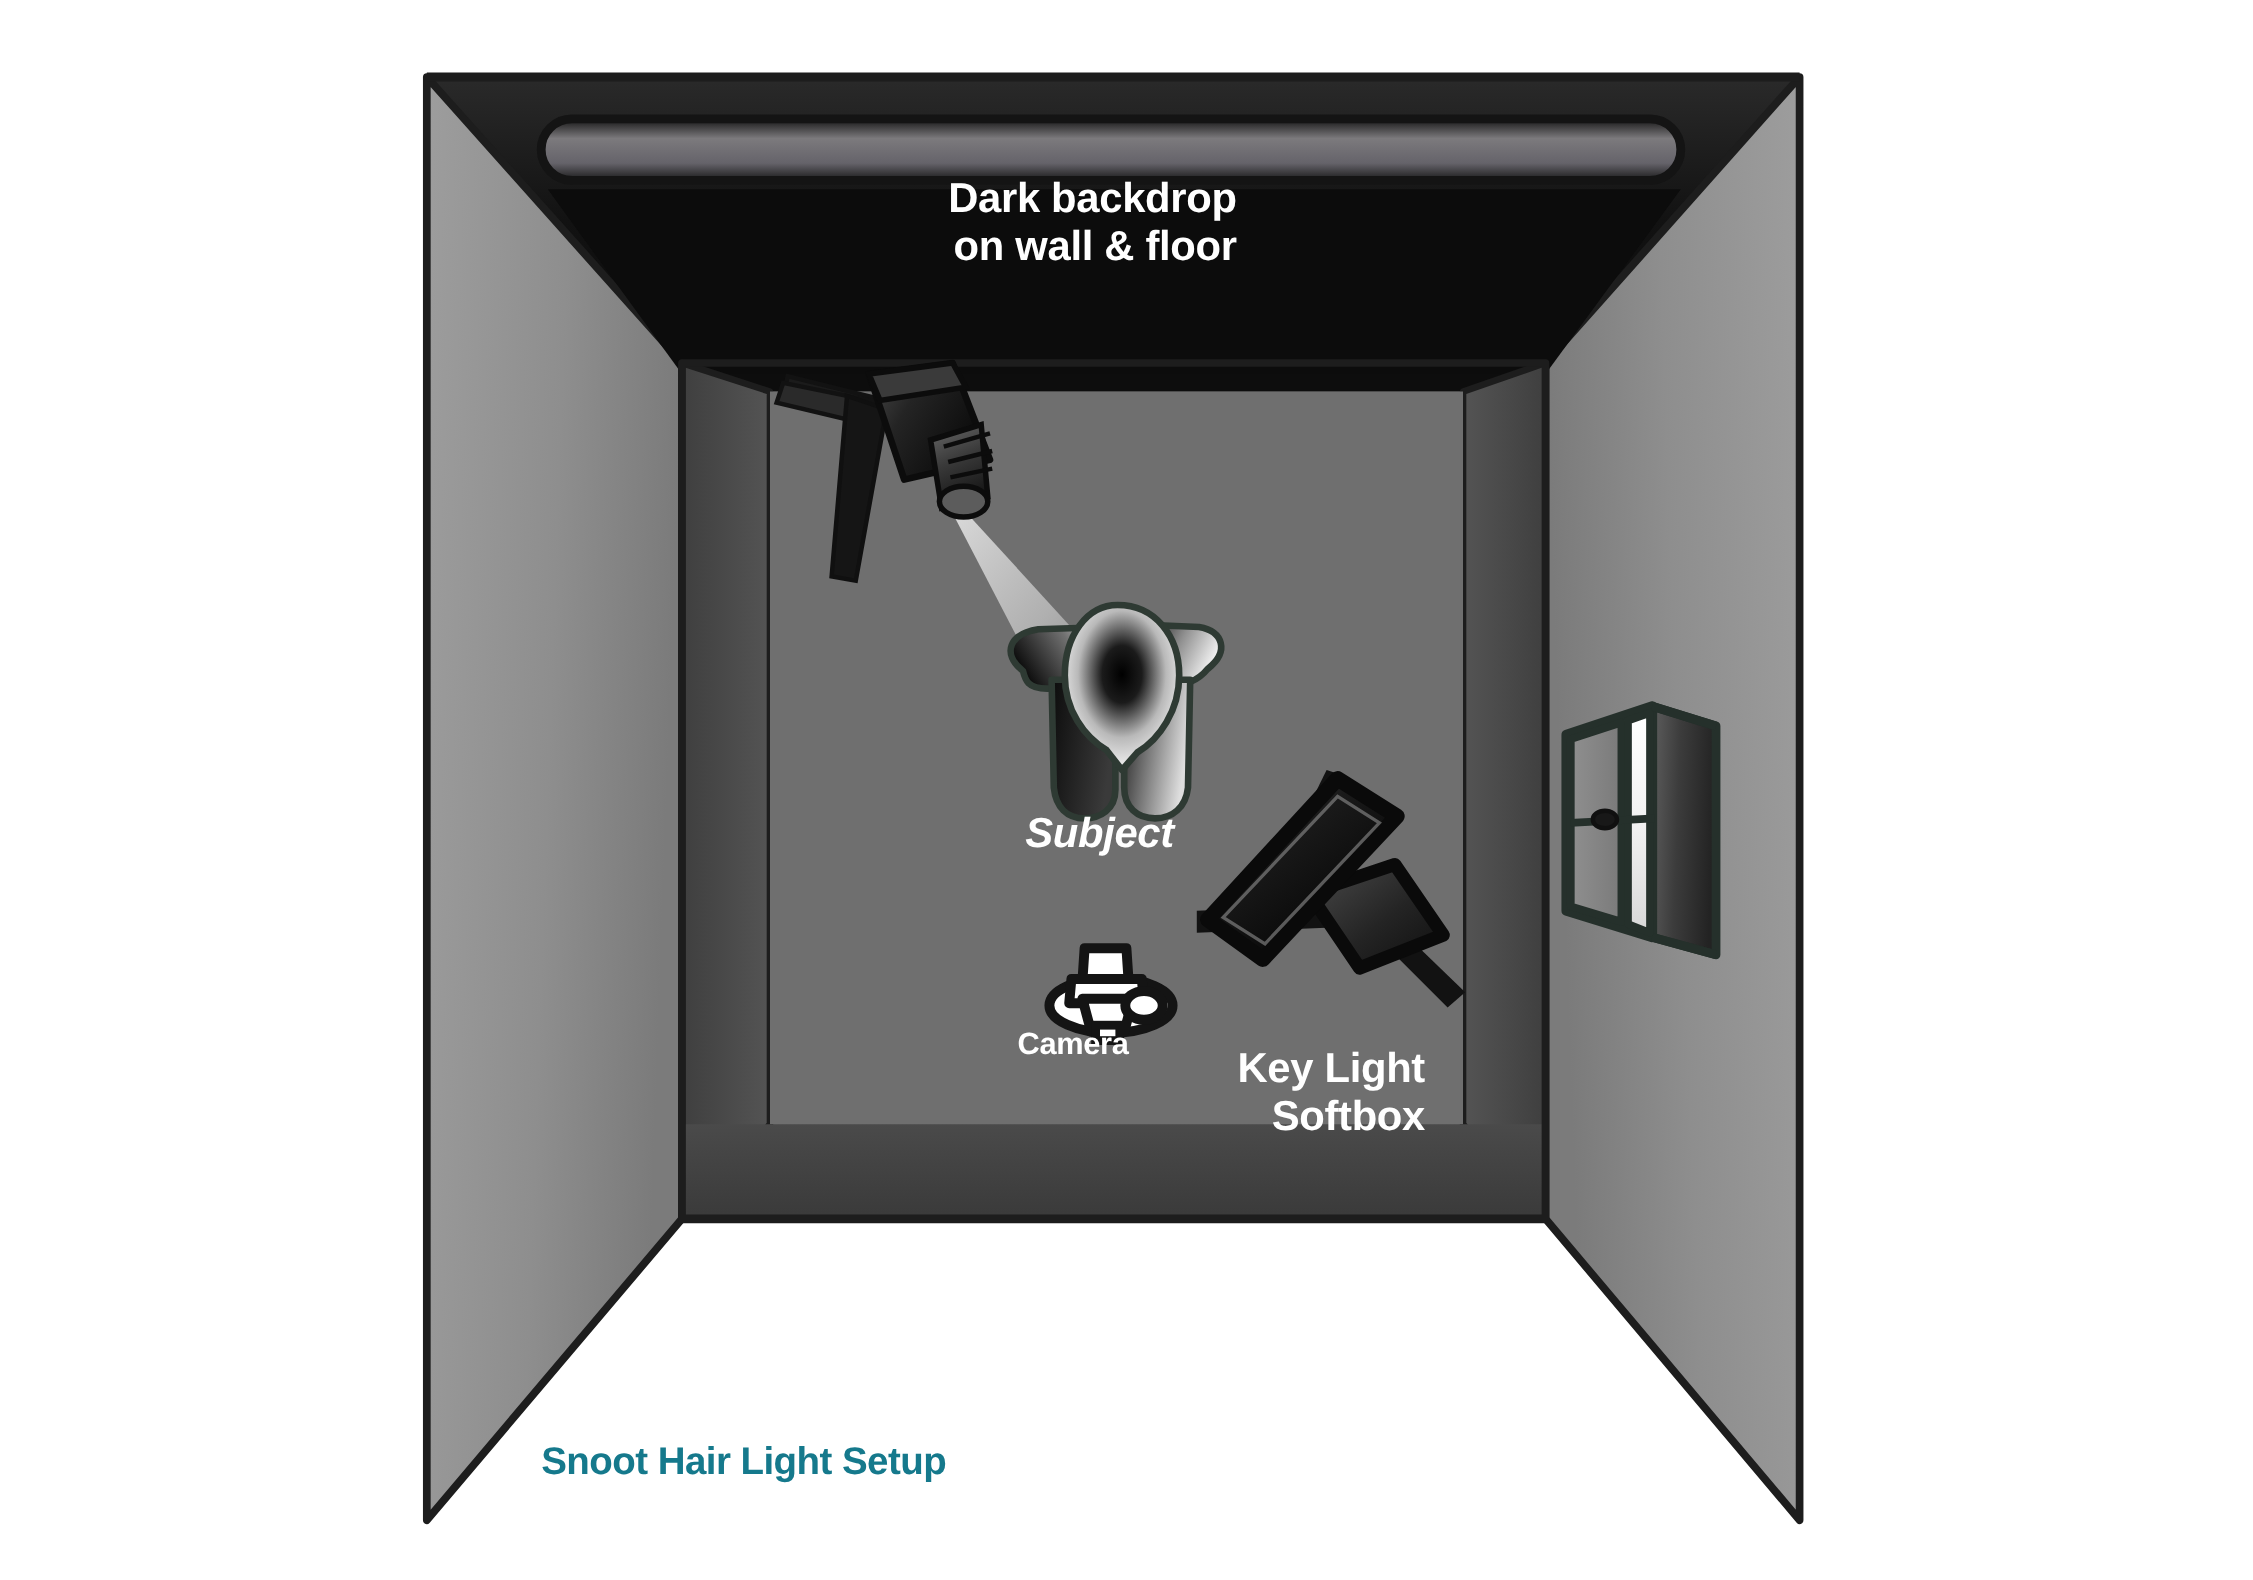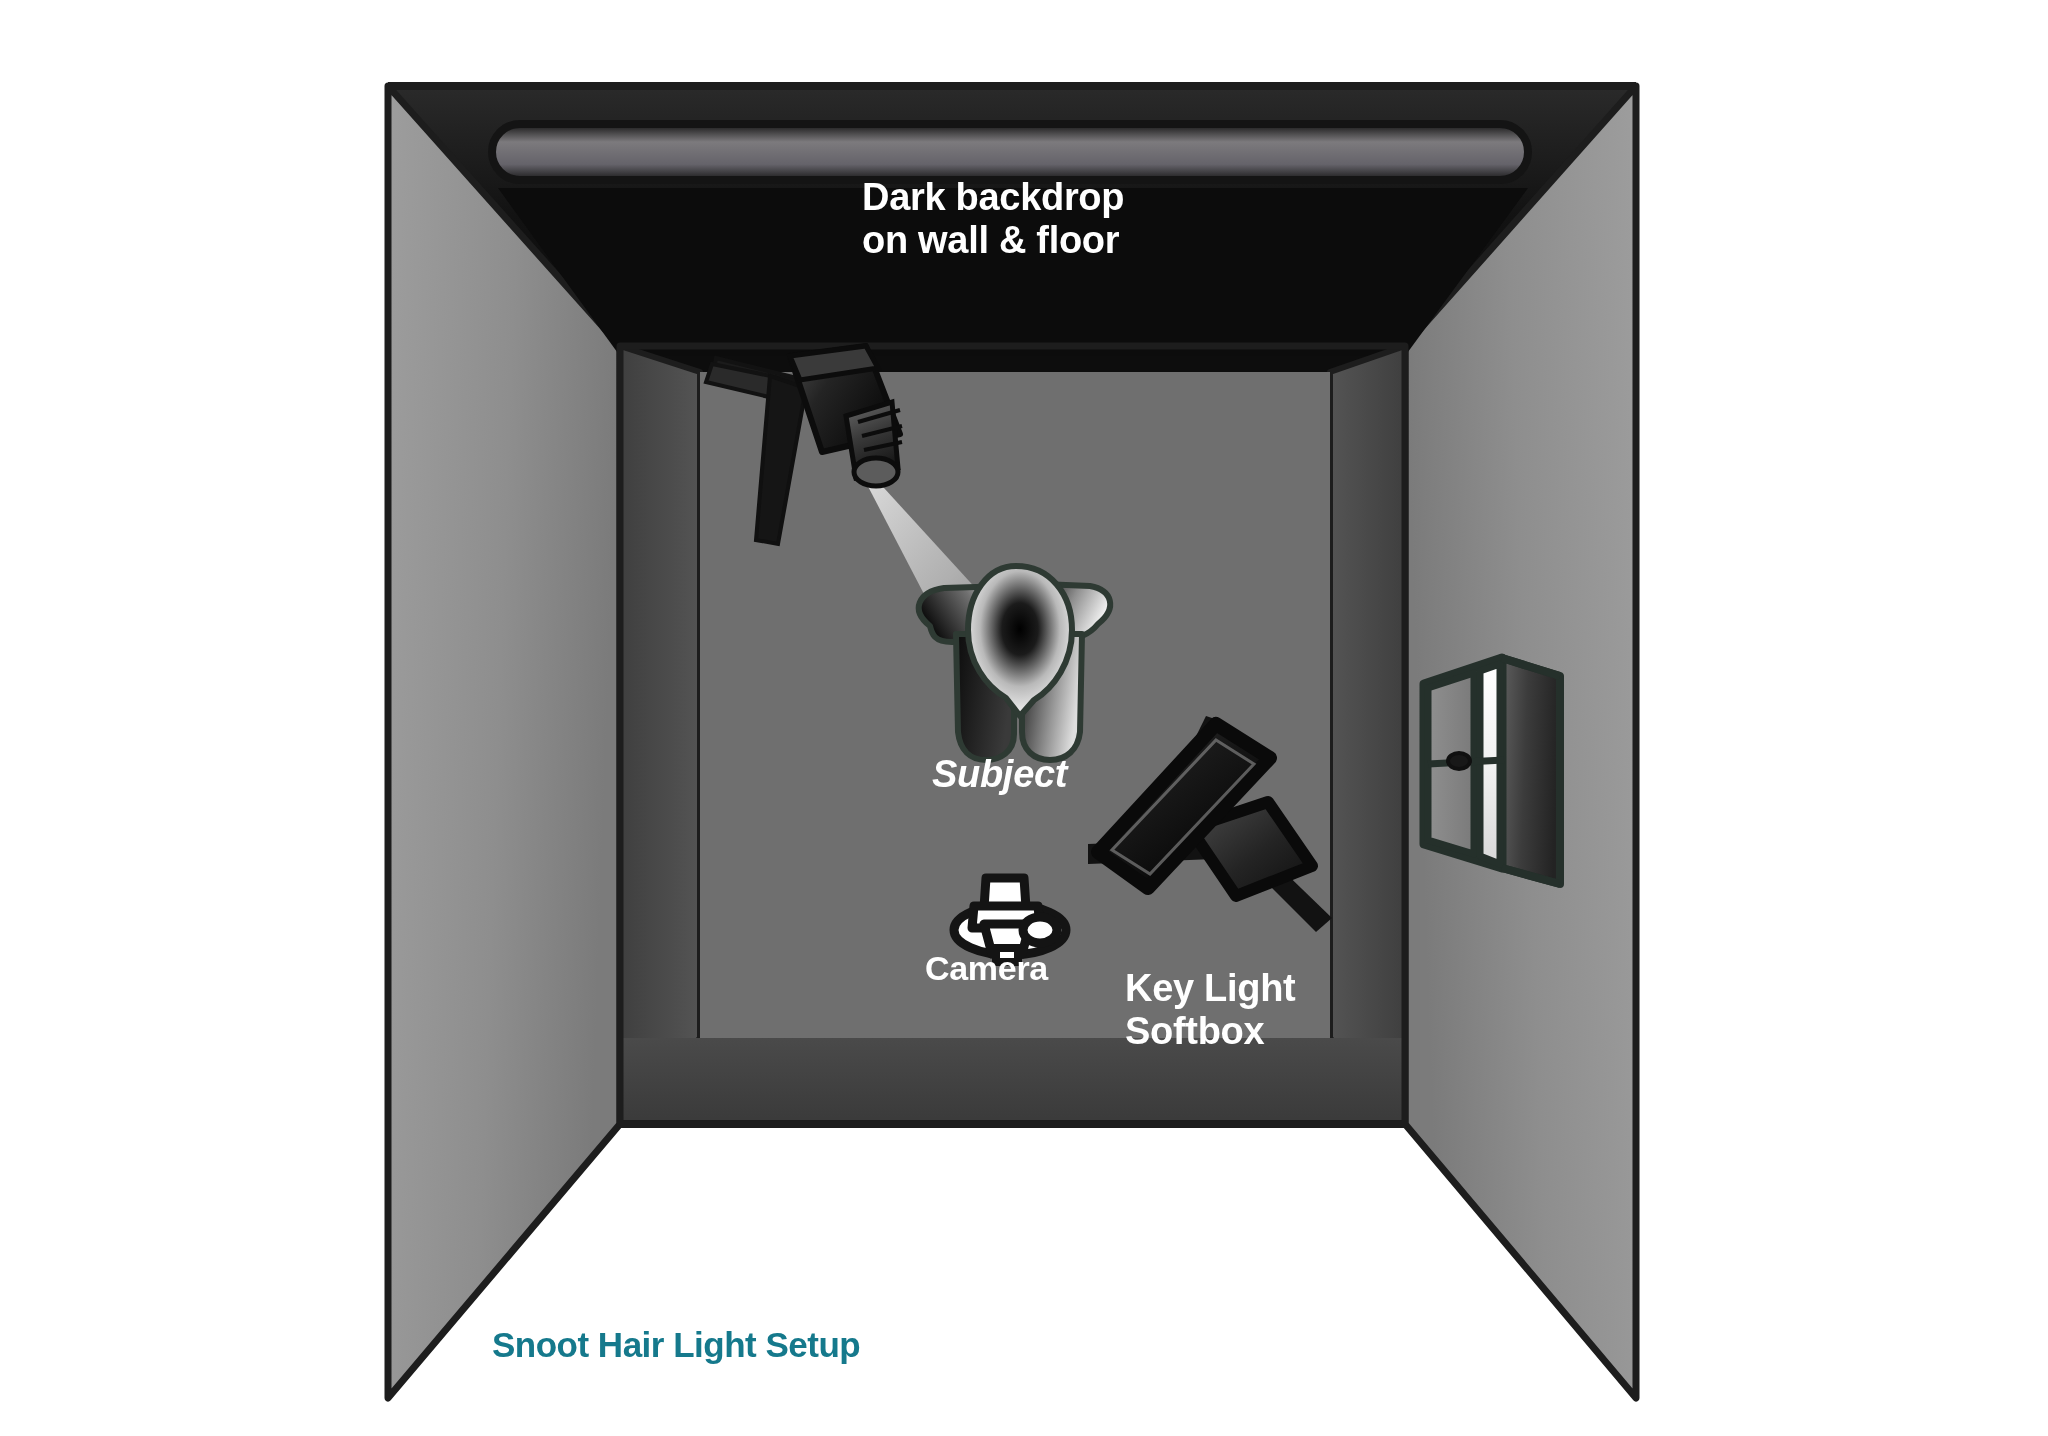--- a/index.html
+++ b/index.html
@@ -10,24 +10,25 @@
   }
   body {
     width: 2048px;
     height: 1436px;
     overflow: hidden;
     font-family: "Liberation Sans", sans-serif;
     position: relative;
   }
   #stage {
     position: absolute;
-    left: 0; top: 16px;
+    left: 0; top: 0;
     width: 2048px;
     height: 1059px;
     background: #ffffff;
+    text-align: right;
   }
   #scene {
     position: absolute;
     left: 0; top: 0;
     width: 2048px;
     height: 1436px;
   }
   .lbl {
     position: absolute;
     font-family: "Liberation Sans", sans-serif;
@@ -47,21 +48,21 @@
     left: 893px; top: 368px;
     font-size: 38px;
   }
   #label-subject {
     left: 932px; top: 737px;
     font-size: 38px;
     font-style: italic;
   }
   #label-camera {
     left: 925px; top: 933px;
-    font-size: 34px;
+    font-size: 28px;
   }
   #label-keylight {
     left: 1125px; top: 908px;
     font-size: 38px;
     margin-top: 43px;
   }
   #label-window {
     left: 1650px; top: 657px;
     font-size: 38px;
     line-height: 1.2;

